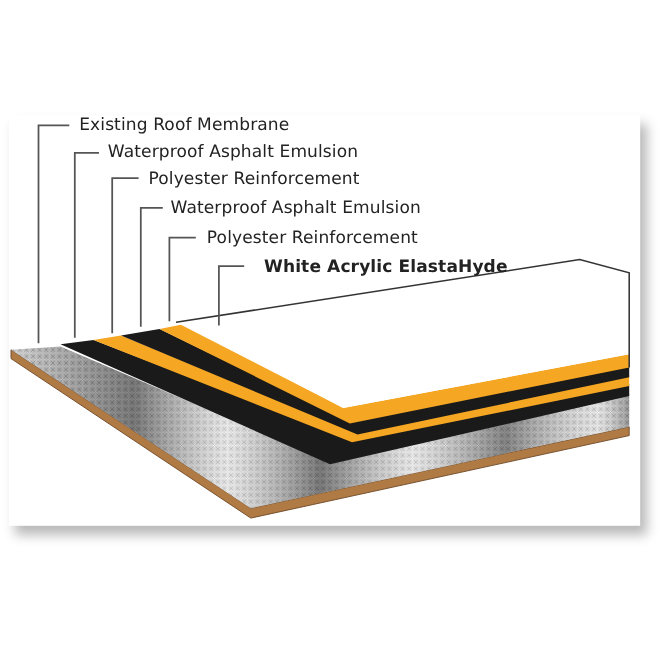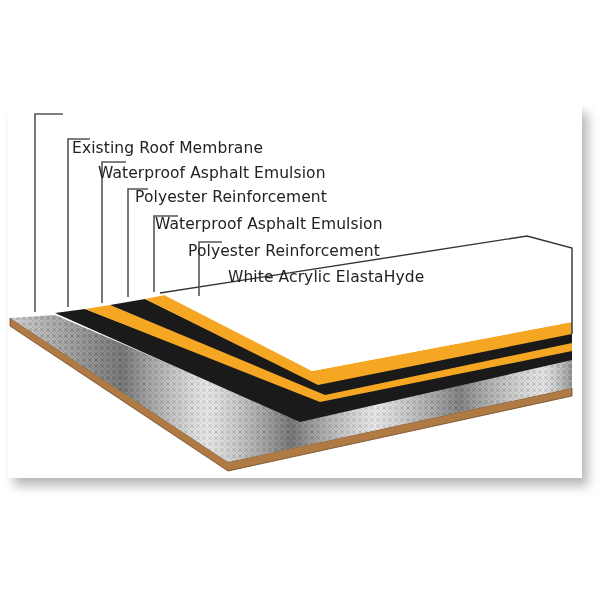--- a/index.html
+++ b/index.html
@@ -8,21 +8,21 @@
     font-family: "DejaVu Sans", "Liberation Sans", sans-serif;
   }
   .card {
     position: absolute; left: 8px; top: 105px; width: 574px; height: 373px;
     background: #ffffff;
     box-shadow: 6px 8px 10px rgba(0,0,0,0.28);
   }
   svg.diagram { position: absolute; left: 0; top: 0; width: 600px; height: 600px; }
   .label {
     position: absolute; font-size: 15.5px; color: #222222; white-space: nowrap;
-    letter-spacing: 0.1px; line-height: 18px; margin-top: 35px;
+    letter-spacing: 0.1px; line-height: 18px;
   }
 </style>
 </head>
 <body>
 
 <div class="card"></div>
 
 <svg class="diagram" viewBox="0 0 600 600">
   <defs>
     <pattern id="mesh" width="6" height="6" patternUnits="userSpaceOnUse">
@@ -80,13 +80,13 @@
     <polyline points="178,216 154,216 154,292"></polyline>
     <polyline points="222,242 199,242 199,296"></polyline>
   </g>
 </svg>
 
 <div class="label" style="left:72px;top:104px;">Existing Roof Membrane</div>
 <div class="label" style="left:98px;top:129px;">Waterproof Asphalt Emulsion</div>
 <div class="label" style="left:135px;top:153px;">Polyester Reinforcement</div>
 <div class="label" style="left:155px;top:180px;">Waterproof Asphalt Emulsion</div>
 <div class="label" style="left:188px;top:207px;">Polyester Reinforcement</div>
-<div class="label" style="left:228px;top:233px;">White Acrylic ElastaHyde</div>
+<div class="label" style="left:240px;top:233px;font-weight:bold;">White Acrylic ElastaHyde</div>
 
 </body></html>

